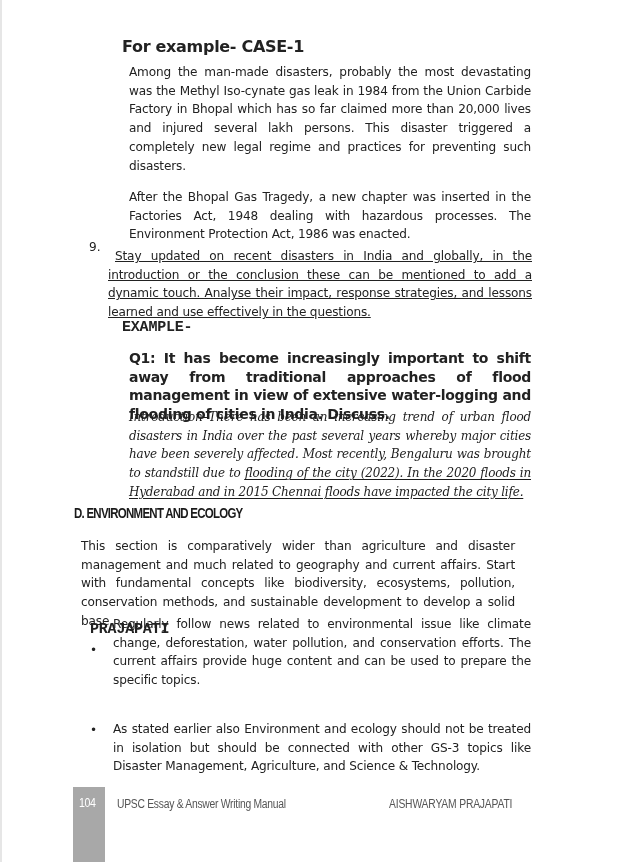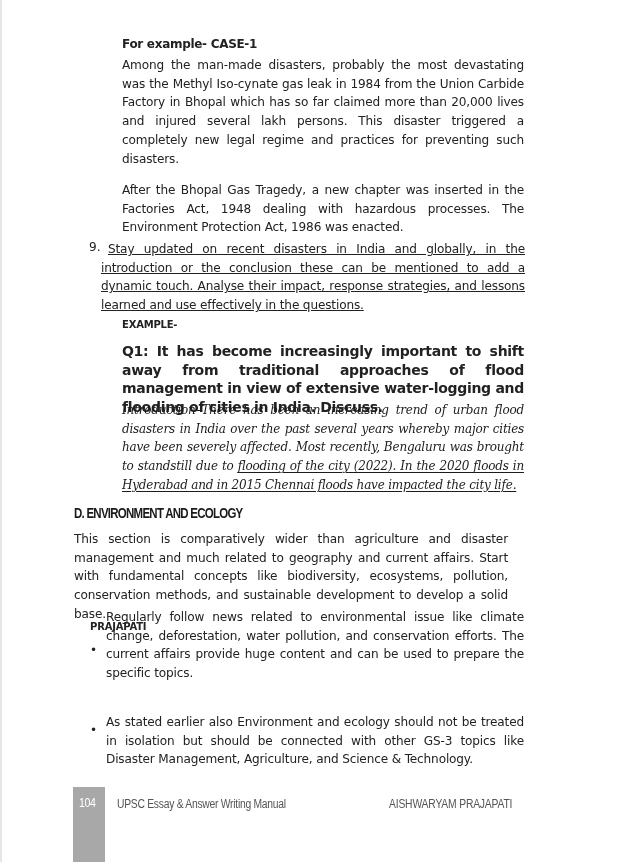--- a/index.html
+++ b/index.html
@@ -21,27 +21,27 @@
       width: 2px; height: 862px;
       background: #e6e6e6;
     }
     .para {
       position: absolute;
       font-size: 12.1px;
       line-height: 18.7px;
       text-align: justify;
       text-align-last: left;
       letter-spacing: -0.15px;
-      margin: 0;
+      margin: 7px;
     }
     .bold { font-weight: bold; }
     .case-head {
       position: absolute;
       left: 122px; top: 37px;
-      font-size: 12px;
+      font-size: 16px;
       font-weight: bold;
       letter-spacing: -0.3px;
     }
     .italic-hand {
       font-family: "DejaVu Serif", serif;
       font-style: italic;
       font-size: 12px;
       letter-spacing: -0.2px;
       color: #1c1c1c;
     }
@@ -62,22 +62,23 @@
       font-size: 14px;
       letter-spacing: -0.9px;
       transform: scaleX(0.82);
       transform-origin: left center;
       color: #1a1a1a;
       white-space: nowrap;
     }
     .sub-head {
       position: absolute;
       font-weight: bold;
-      font-size: 10px;
+      font-size: 15px;
       letter-spacing: -0.2px;
+      font-family: Liberation Mono, monospace;
     }
     .bullet {
       position: absolute;
       left: 90px;
       font-size: 12px;
     }
     .footer-tab {
       position: absolute;
       left: 73px; top: 787px;
       width: 32px; height: 75px;

